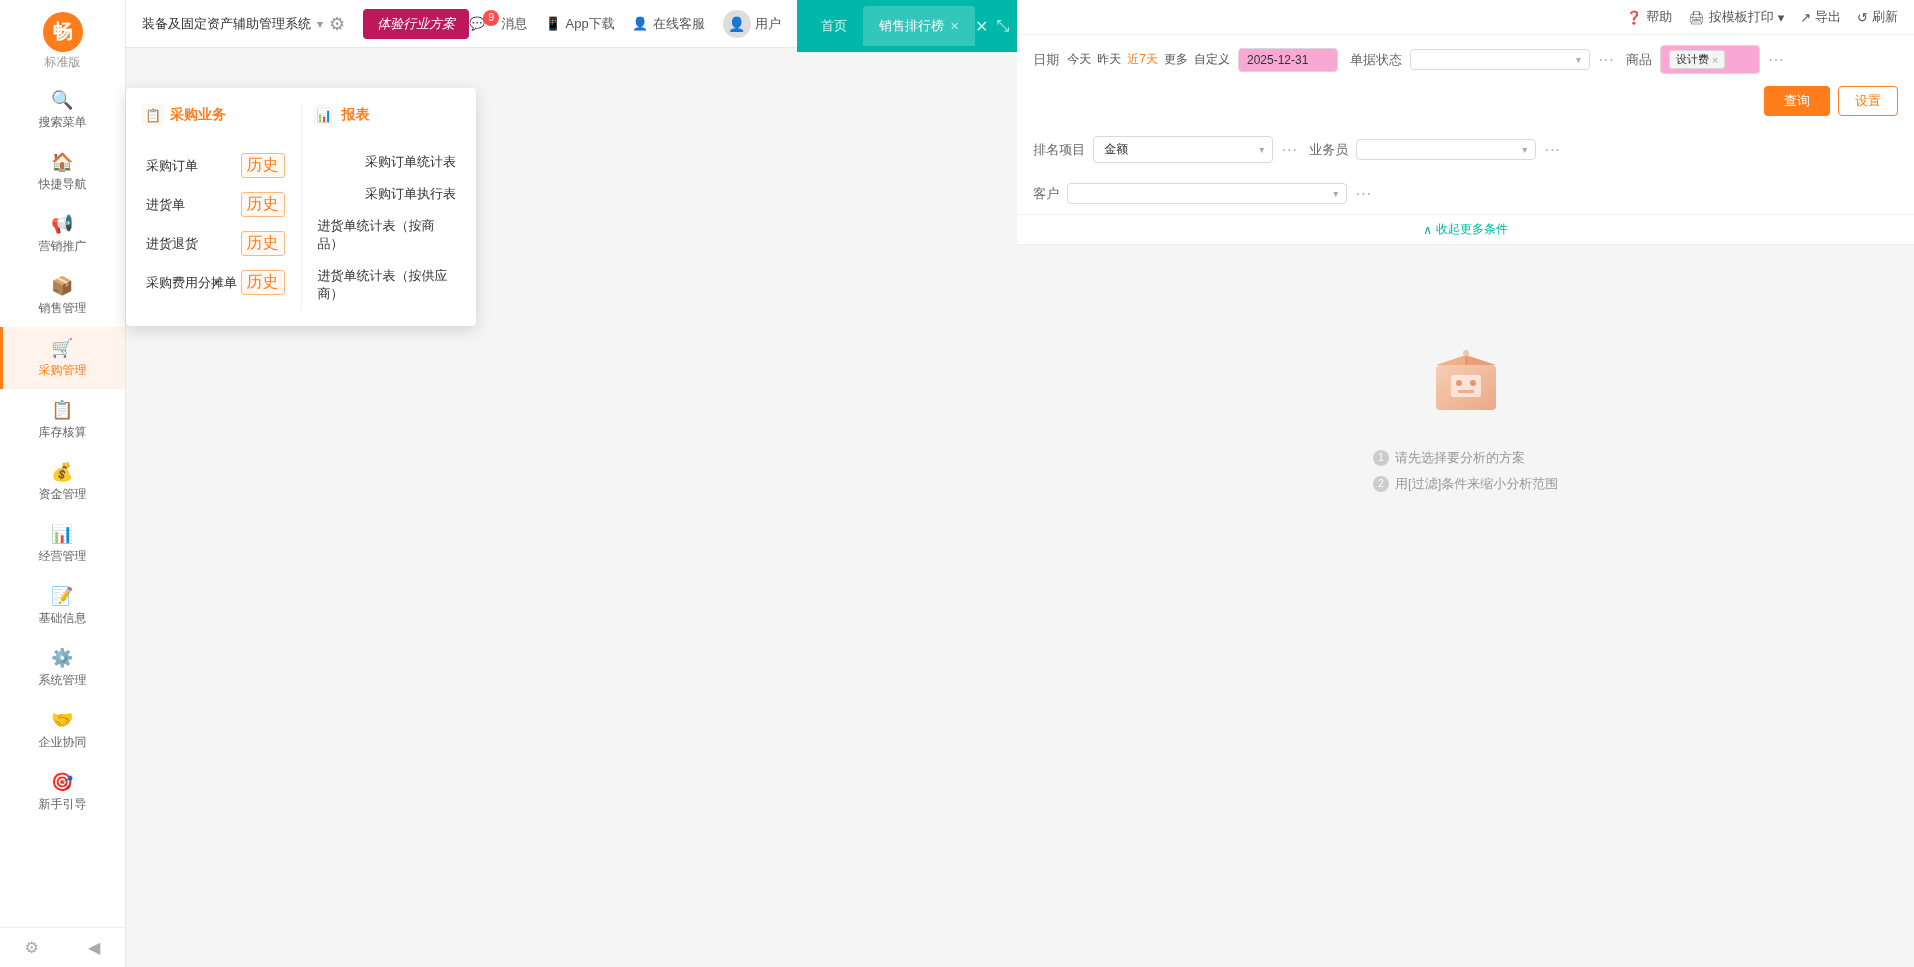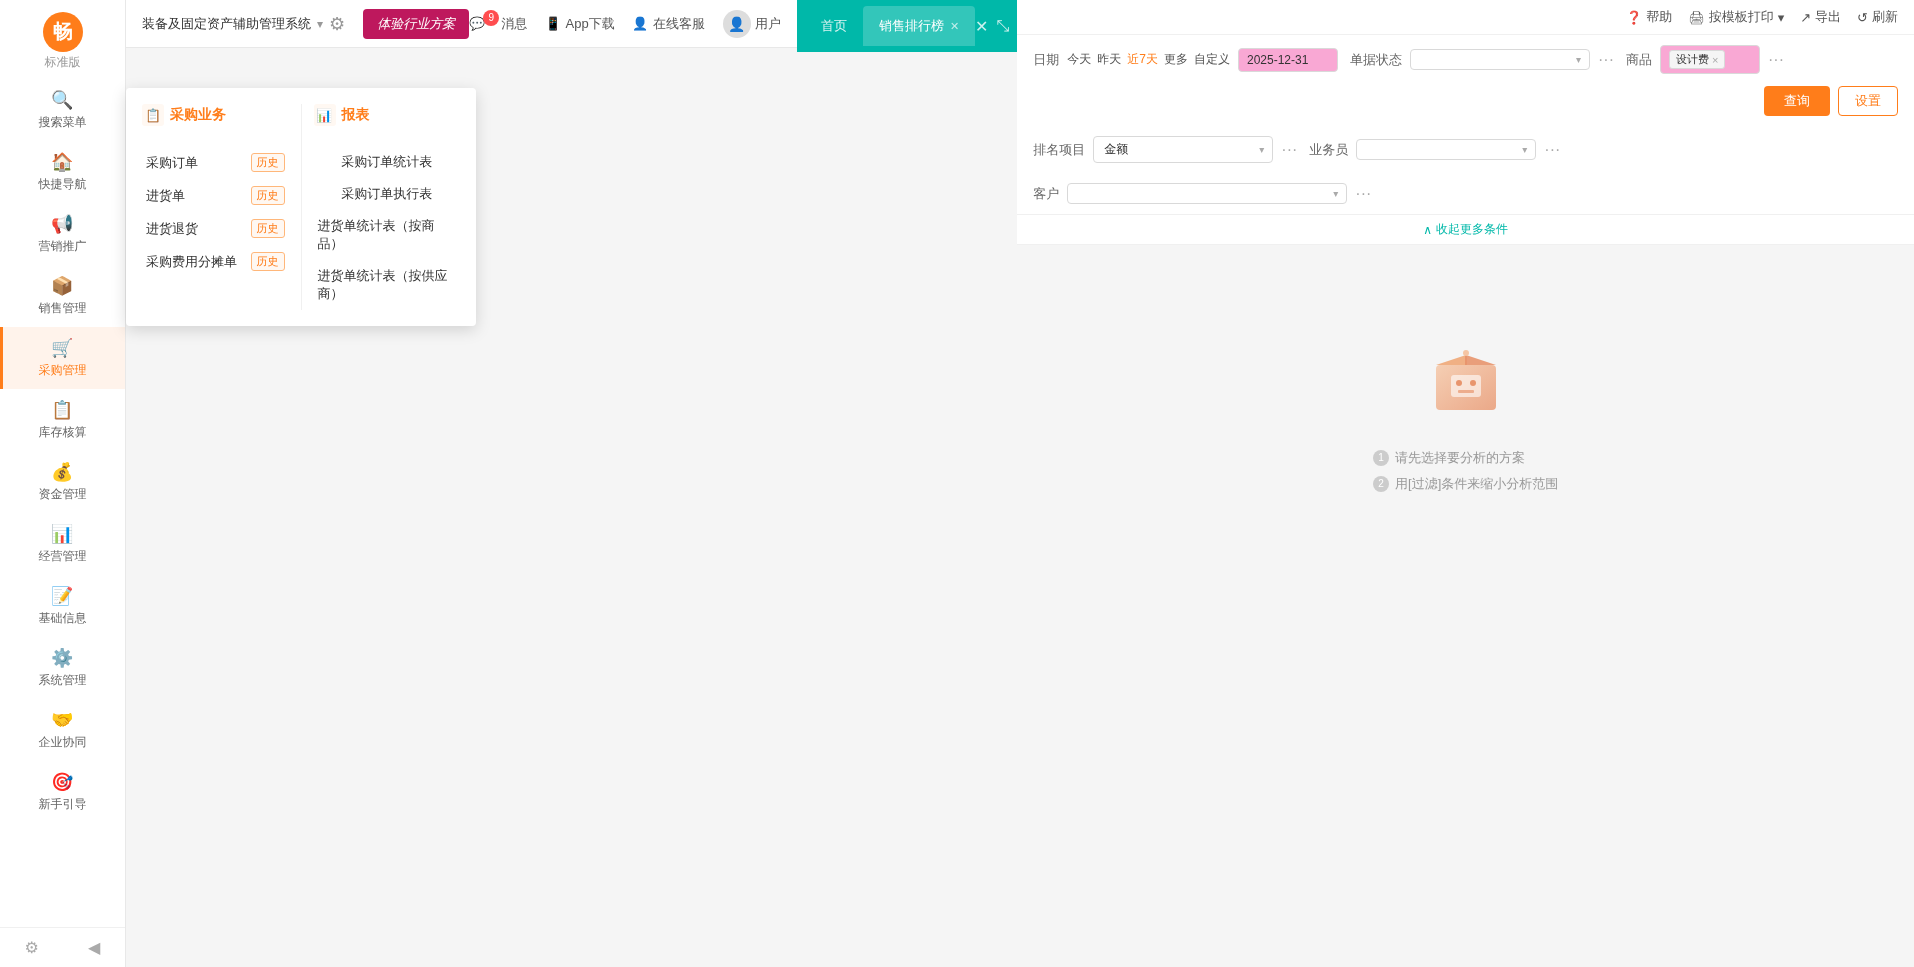--- a/index.html
+++ b/index.html
@@ -363,26 +363,26 @@
       cursor: pointer;
       color: #333;
       font-size: 13px;
       border-radius: 3px;
     }
     .history-badge {
       background: #fff8f2;
       border: 1px solid #ffb77a;
       color: #ff7d1a;
       border-radius: 3px;
-      font-size: 11px;
+      font-size: 16px;
       padding: 1px 5px;
     }
 
     
-    .dropdown-menu-item.report { justify-content: center; }
+    .dropdown-menu-item.report { justify-content: flex-end; }
 
     
     .filter-container {
       background: #fff;
       border-bottom: 1px solid #f0f0f0;
     }
     .filter-row-wrapper {
       display: flex;
       align-items: center;
       padding: 10px 16px;

